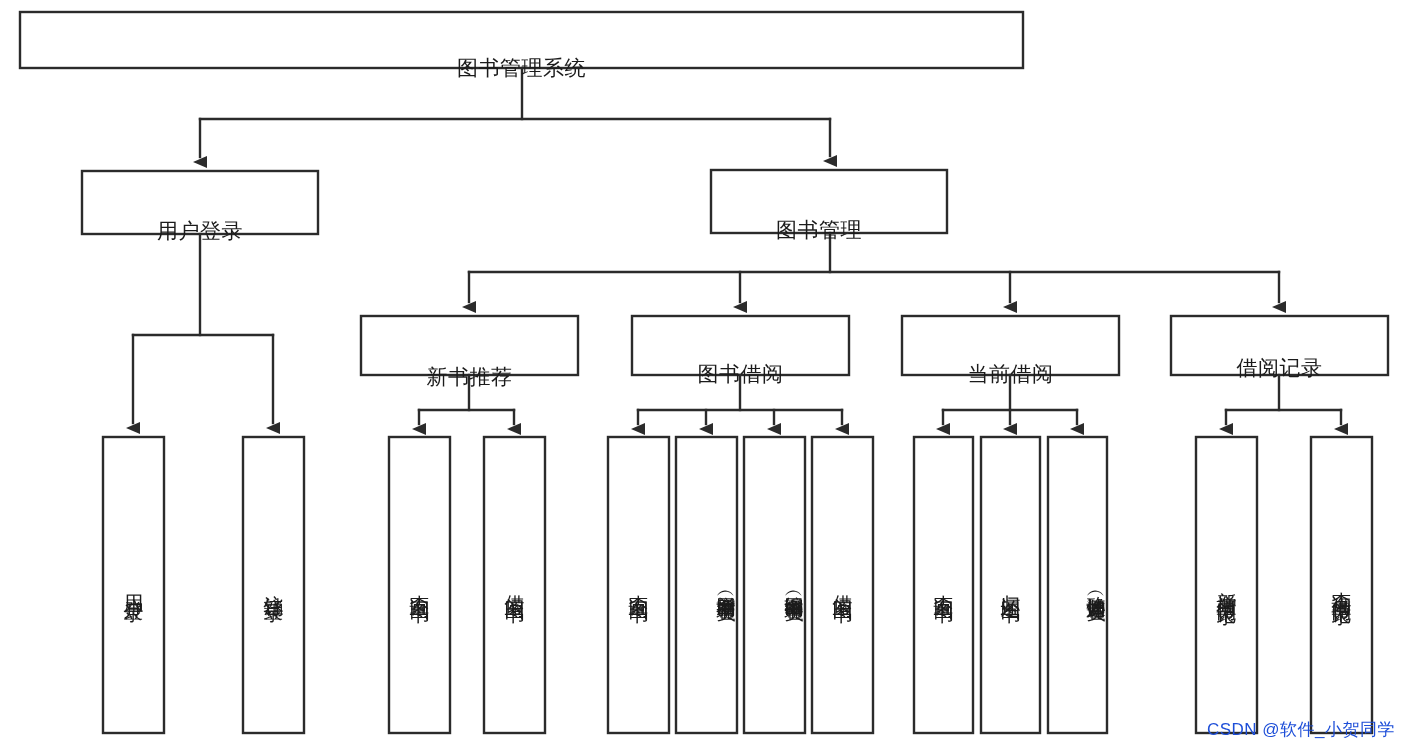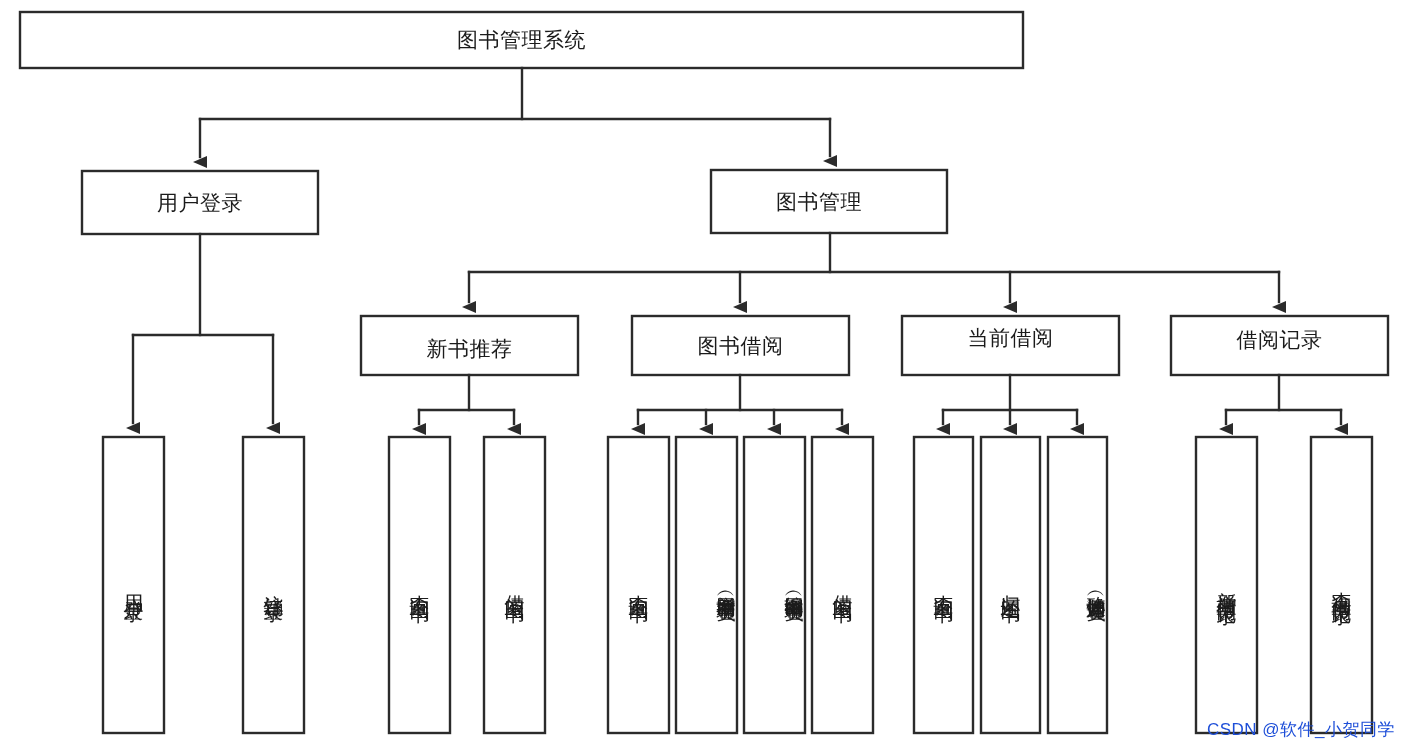--- a/index.html
+++ b/index.html
@@ -48,20 +48,21 @@
     color: #1b1b1b;
     font-family: "Liberation Sans", "DejaVu Sans", sans-serif;
     text-align: center;
     pointer-events: none;
     box-sizing: border-box;
   }
   .node-label.horizontal {
     font-size: 21px;
     letter-spacing: 0.5px;
     line-height: 1.1;
+    margin-top: 28px;
   }
   .node-label.vertical {
     writing-mode: vertical-rl;
     text-orientation: upright;
     font-size: 20px;
     letter-spacing: 3px;
     line-height: 1.15;
     white-space: nowrap;
     padding: 4px 0;
   }
@@ -157,21 +158,21 @@
     <path class="connector" marker-end="url(#arrow)" d="M1341,410 L1341,424"></path>
   </svg>
 
   <div class="node-label horizontal" style="left:20px; top:12px; width:1003px; height:56px;">图书管理系统</div>
 
   <div class="node-label horizontal" style="left:82px; top:171px; width:236px; height:63px;">用户登录</div>
   <div class="node-label horizontal" style="left:711px; top:170px; width:216px; height:63px;">图书管理</div>
 
   <div class="node-label horizontal" style="left:361px; top:316px; width:217px; height:66px;">新书推荐</div>
   <div class="node-label horizontal" style="left:632px; top:316px; width:217px; height:59px;">图书借阅</div>
-  <div class="node-label horizontal" style="left:902px; top:308px; width:217px; height:59px;">当前借阅</div>
+  <div class="node-label horizontal" style="left:902px; top:316px; width:217px; height:59px;">当前借阅</div>
   <div class="node-label horizontal" style="left:1171px; top:316px; width:217px; height:47px;">借阅记录</div>
 
   <div class="node-label vertical" style="left:103px; top:437px; width:61px; height:296px;">用户登录</div>
   <div class="node-label vertical" style="left:243px; top:437px; width:61px; height:296px;">注销登录</div>
   <div class="node-label vertical" style="left:389px; top:437px; width:61px; height:296px;">查询图书</div>
   <div class="node-label vertical" style="left:484px; top:437px; width:61px; height:296px;">借阅图书</div>
   <div class="node-label vertical" style="left:608px; top:437px; width:61px; height:296px;">查询图书</div>
   <div class="node-label vertical tall" style="left:676px; top:437px; width:61px; height:296px; align-items:flex-start;">新增图书（管理员）</div>
   <div class="node-label vertical tall" style="left:744px; top:437px; width:61px; height:296px; align-items:flex-start;">编辑图书（管理员）</div>
   <div class="node-label vertical" style="left:812px; top:437px; width:61px; height:296px;">借阅图书</div>

